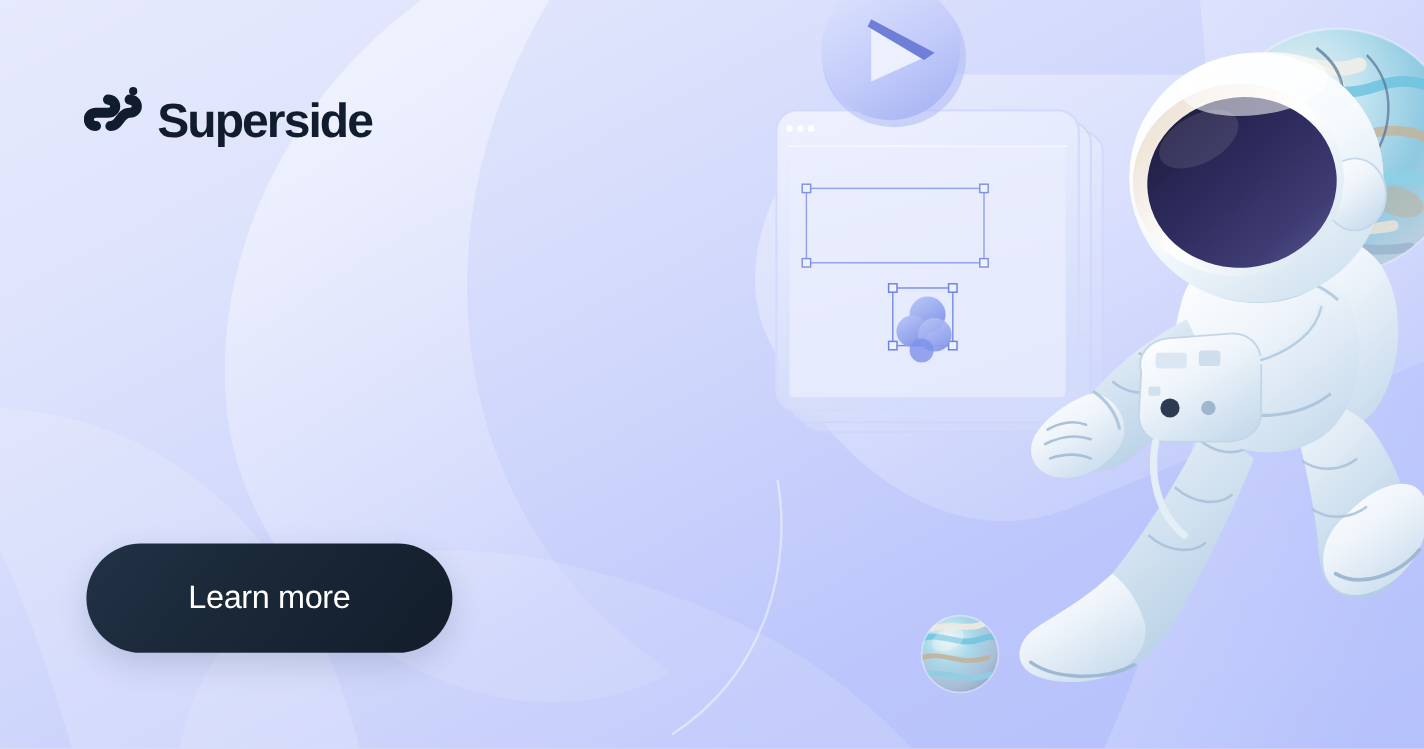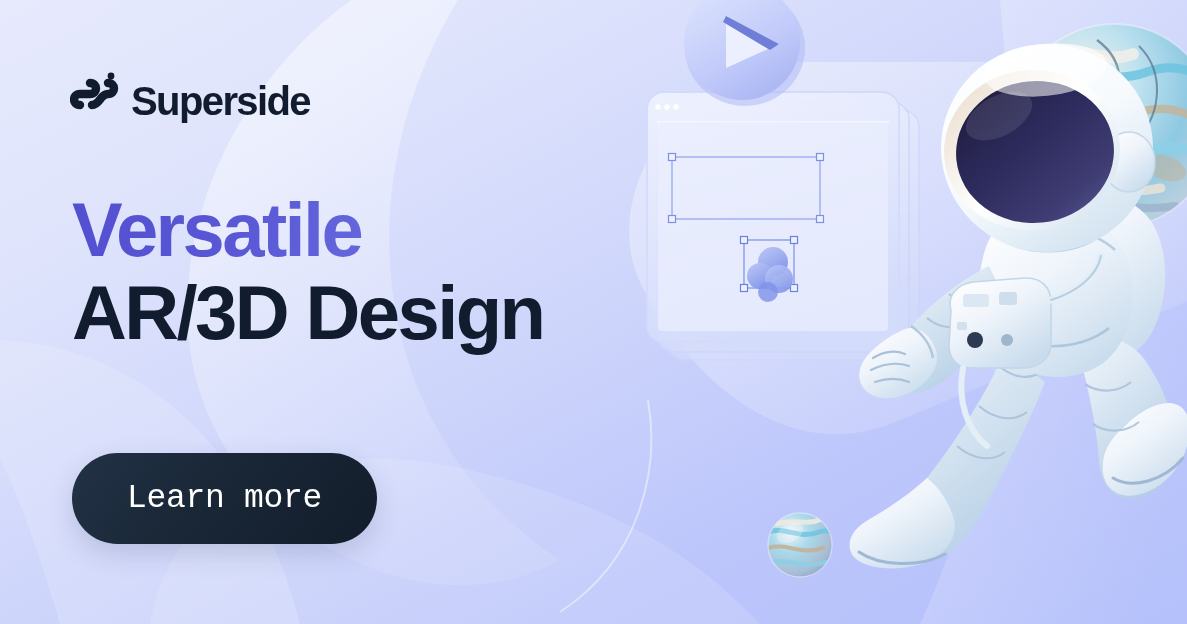--- a/index.html
+++ b/index.html
@@ -82,22 +82,22 @@
   .cta {
     position: absolute;
     left: 72px;
     top: 453px;
     width: 305px;
     height: 91px;
     border: none;
     border-radius: 46px;
     background: linear-gradient(128deg, #223246 0%, #1a2838 40%, #131d2b 100%);
     color: #ffffff;
-    font-family: Liberation Mono, monospace;
-    font-size: 33px;
+    font-family: Liberation Sans, sans-serif;
+    font-size: 27px;
     font-weight: 500;
     letter-spacing: -0.3px;
     cursor: pointer;
     box-shadow: 0 10px 26px rgba(40,52,96,.17);
   }
 
   
   .scene { position: absolute; right: 0; top: 0; width: 560px; height: 624px; }
   .scene svg { position: absolute; inset: 0; width: 560px; height: 624px; display: block; }
 </style>
@@ -148,24 +148,20 @@
     <svg class="logo-mark" viewBox="0 0 58 40" xmlns="http://www.w3.org/2000/svg">
       <g fill="none" stroke="#111d2f" stroke-width="8.4" stroke-linecap="round" stroke-linejoin="round">
         <path d="M10 34 C 2 34, 2 23, 10 23 L 20 23 C 28 23, 28 12, 20 12"></path>
         <path d="M22 34 C 30 34, 30 23, 38 23 C 46 23, 46 12, 38 12"></path>
       </g>
       <circle cx="41" cy="5" r="3.4" fill="#111d2f"></circle>
     </svg>
     <span class="logo-text">Superside</span>
   </div>
 
-  <div class="headline">
-    <div class="headline-line1">Versatile</div>
-    <div class="headline-line2">AR/3D Design</div>
-  </div>
 
   <button class="cta">Learn more</button>
 
   <div class="scene">
     <svg viewBox="0 0 560 624" xmlns="http://www.w3.org/2000/svg">
       <defs>
 
         <radialGradient id="pl-big" cx="0.34" cy="0.28" r="0.92">
           <stop offset="0" stop-color="#f4f1ec"></stop>
           <stop offset="0.30" stop-color="#bfe2ef"></stop>

